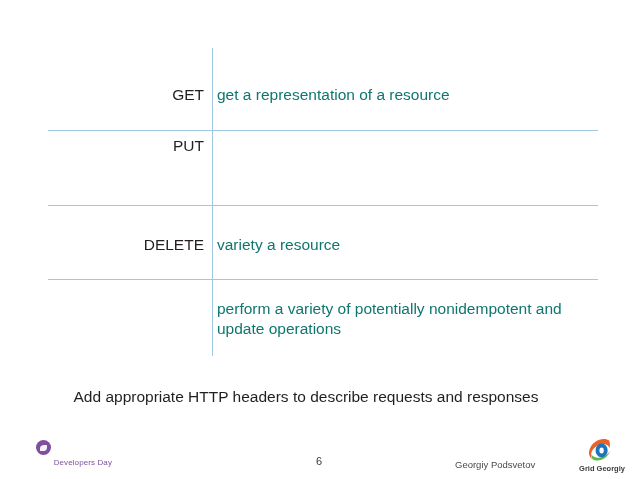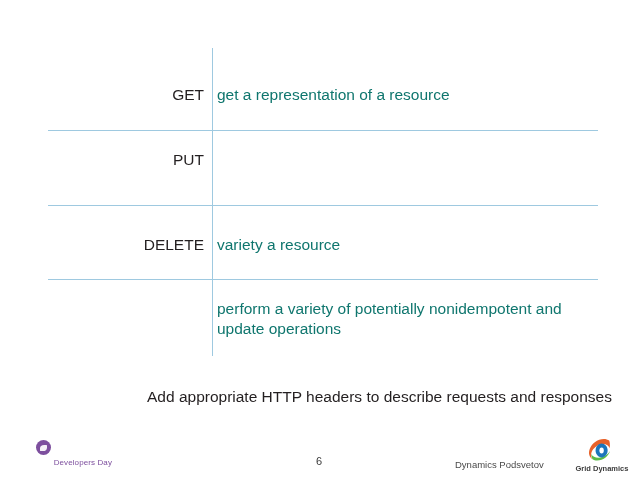--- a/index.html
+++ b/index.html
@@ -56,21 +56,21 @@
     color: #0f766e;
     line-height: 1.32;
   }
 
   
   .caption {
     position: absolute;
     left: 0;
     top: 388px;
     width: 612px;
-    text-align: right;
+    text-align: center;
     font-size: 15.5px;
     color: #231f20;
   }
 
   
   .page-number {
     position: absolute;
     left: 0;
     top: 455px;
     width: 638px;
@@ -160,43 +160,43 @@
 <div class="slide">
 
   <div class="vrule"></div>
   <div class="hrule" style="top:130px"></div>
   <div class="hrule" style="top:205px"></div>
   <div class="hrule" style="top:279px"></div>
 
   <div class="method" style="top:85px">GET</div>
   <div class="desc" style="top:85px">get a representation of a resource</div>
 
-  <div class="method" style="top:150px">PUT</div>
+  <div class="method" style="top:136px">PUT</div>
 
   <div class="method" style="top:235px">DELETE</div>
   <div class="desc" style="top:235px">variety a resource</div>
 
   <div class="desc" style="top:299px">perform a variety of potentially nonidempotent and update operations</div>
 
   <div class="caption">Add appropriate HTTP headers to describe requests and responses</div>
 
   <div class="page-number">6</div>
 
-  <div class="presenter">Dynamics Podsvetov</div>
+  <div class="presenter">Georgiy Podsvetov</div>
 
   <div class="dd-logo">
     <div class="dd-mark"></div>
     <div class="dd-text">Developers Day</div>
   </div>
 
   <div class="gd-logo">
     <div class="gd-mark">
       <svg width="26" height="24" viewBox="0 0 26 24" xmlns="http://www.w3.org/2000/svg">
         <path d="M23.2 2.6c-3.4-2.6-9.6-2.1-14.4 1.6C4.4 7.6 2.1 13 3.4 17.2c.5 1.7 1.6 3.1 3.1 4-2.1-2.6-1.9-6.6.9-10.2C10.9 6.7 16.9 4.6 21 6.9c1.4.8 2.3 2 2.6 3.4.6-2.9.3-5.9-.4-7.7z" fill="#e8622a"></path>
         <path d="M6.5 21.2c3.3 2.3 9.1 1.5 13.4-2 2.1-1.7 3.5-3.9 4-6.1-1.4 2.6-4.1 4.9-7.6 6-4.8 1.5-9.4.2-10.9-2.9-.3-.6-.4-1.3-.4-2 .2 2.8.7 5.4 1.5 7z" fill="#5bbb46"></path>
         <path d="M15.6 5.6c-3.3 0-6 3.1-6 6.9s2.7 6.9 6 6.9 6-3.1 6-6.9-2.7-6.9-6-6.9z" fill="#1b75bb"></path>
         <ellipse cx="15.6" cy="12.5" rx="2.2" ry="2.9" fill="#ffffff"></ellipse>
       </svg>
     </div>
-    <div class="gd-text">Grid Dynamics</div>
+    <div class="gd-text">Grid Georgiy</div>
   </div>
 
 </div>
 
 </body></html>

